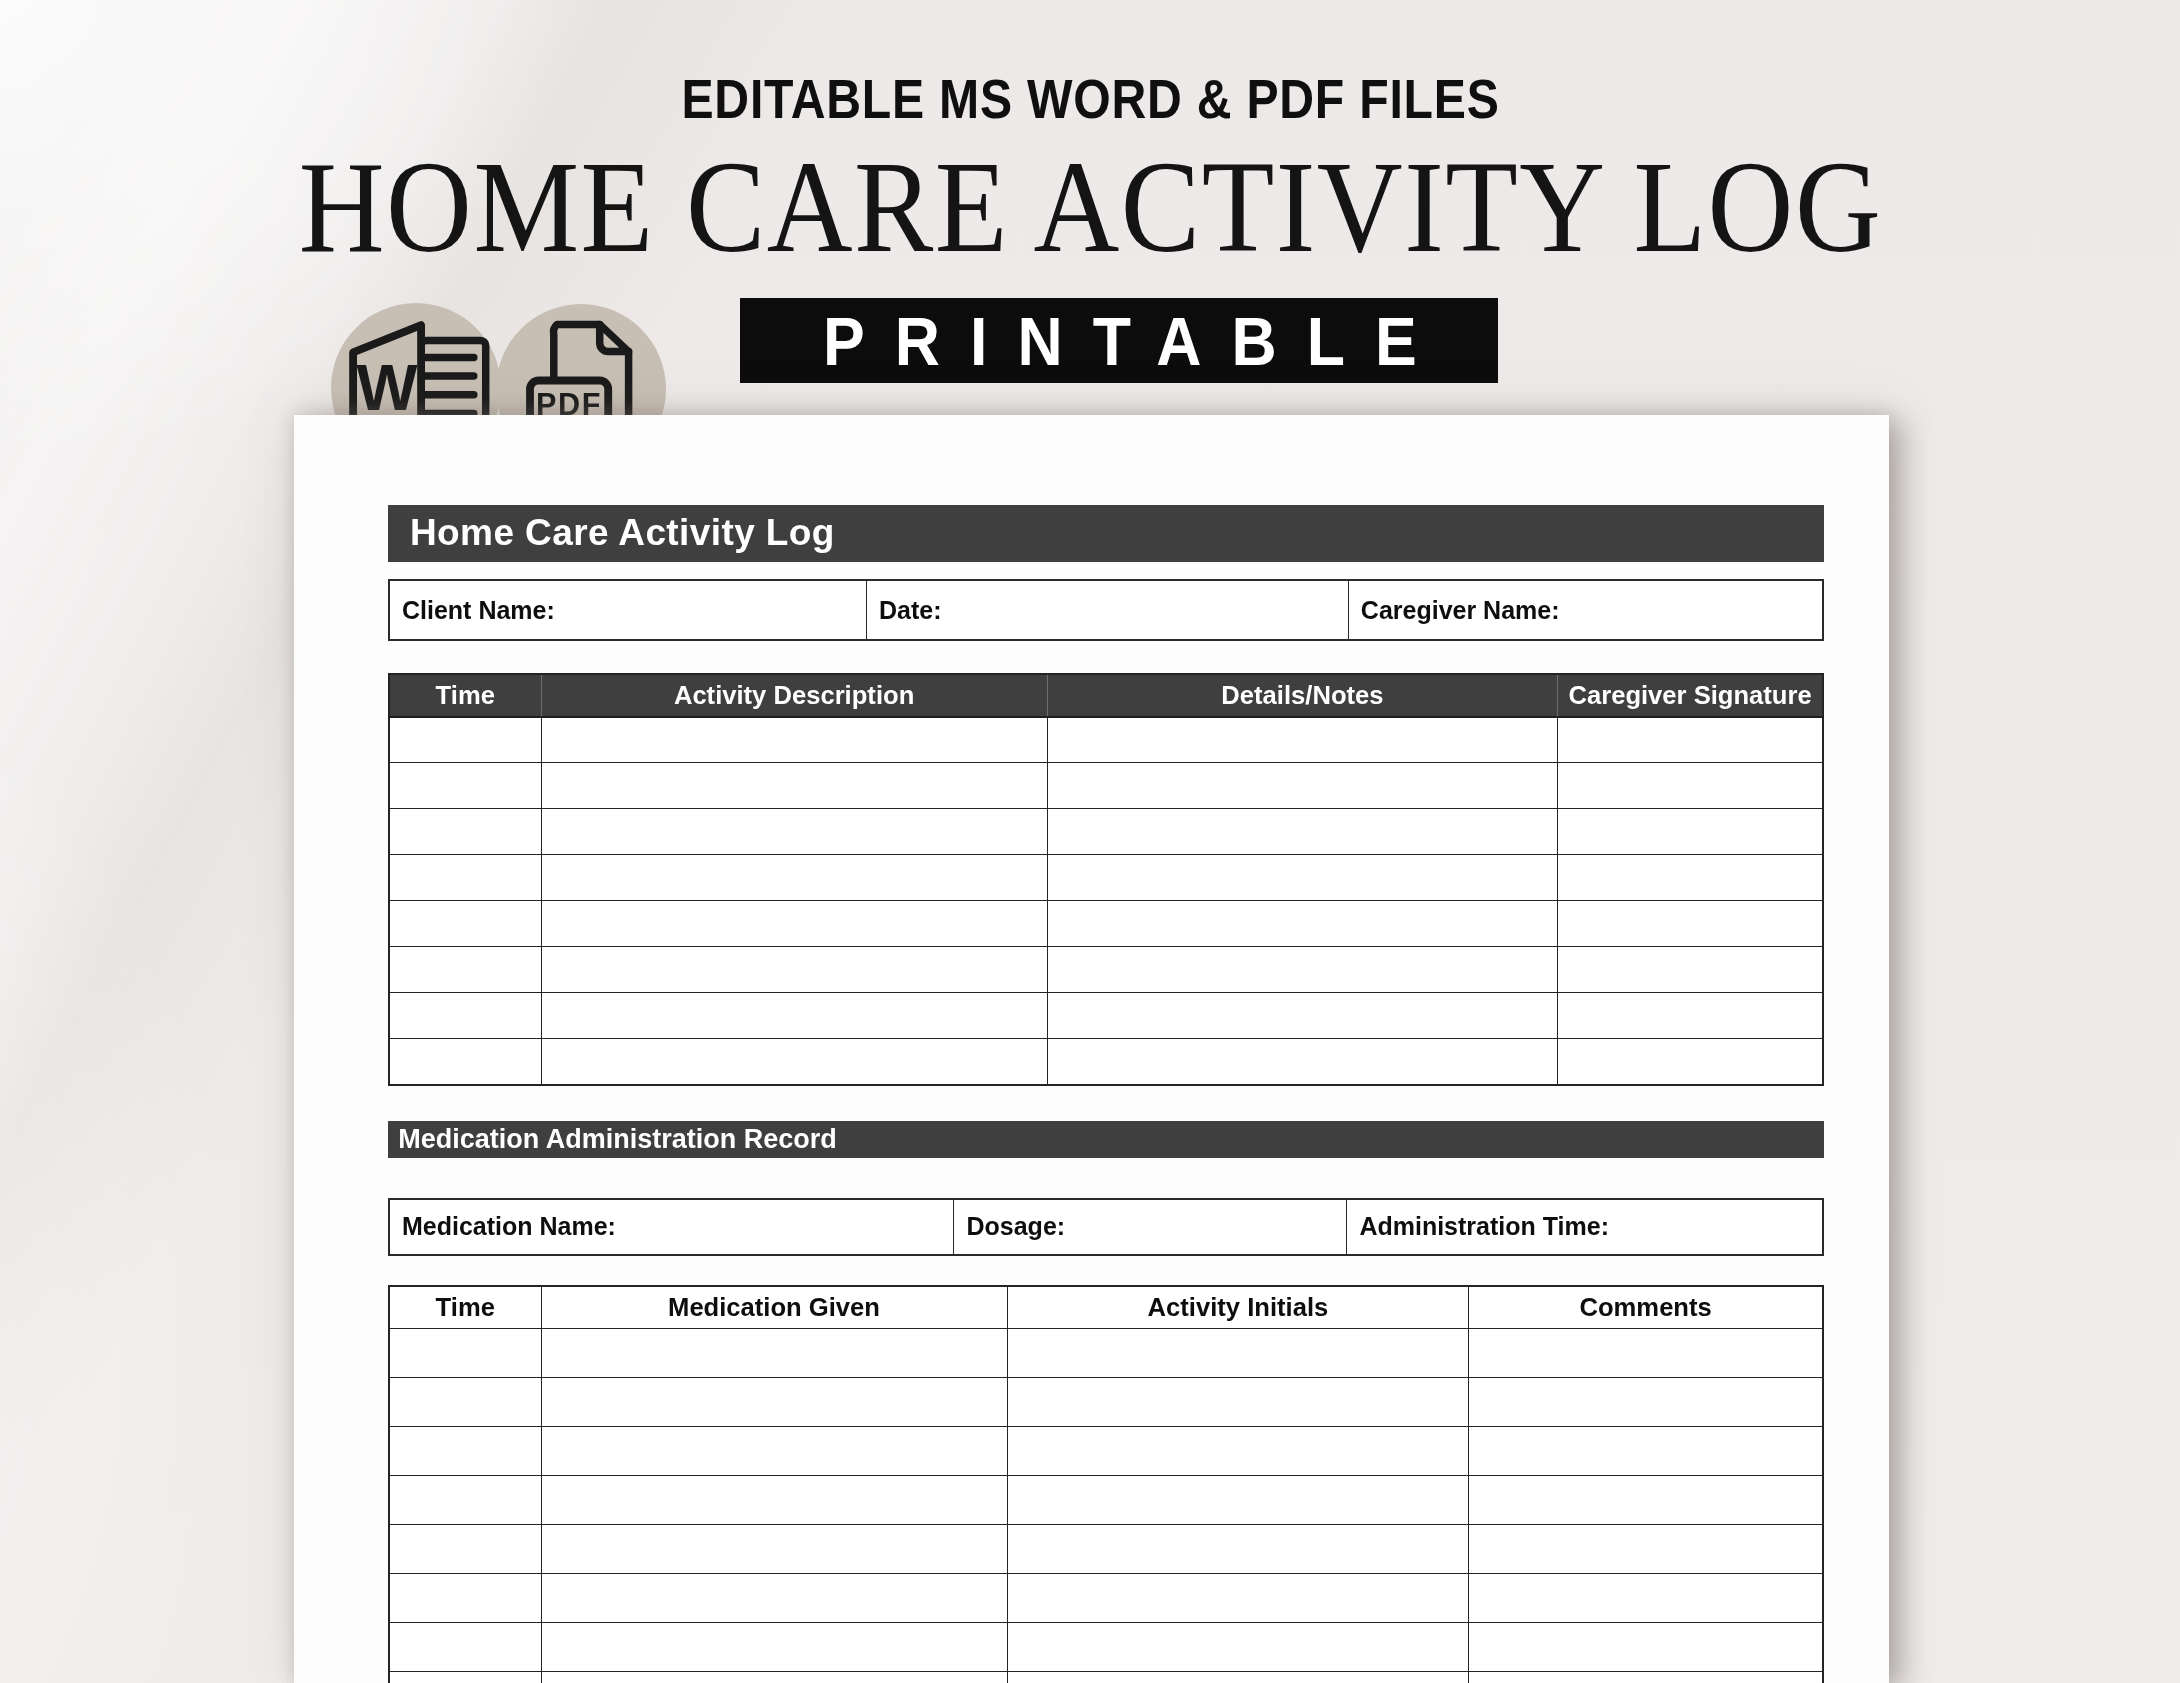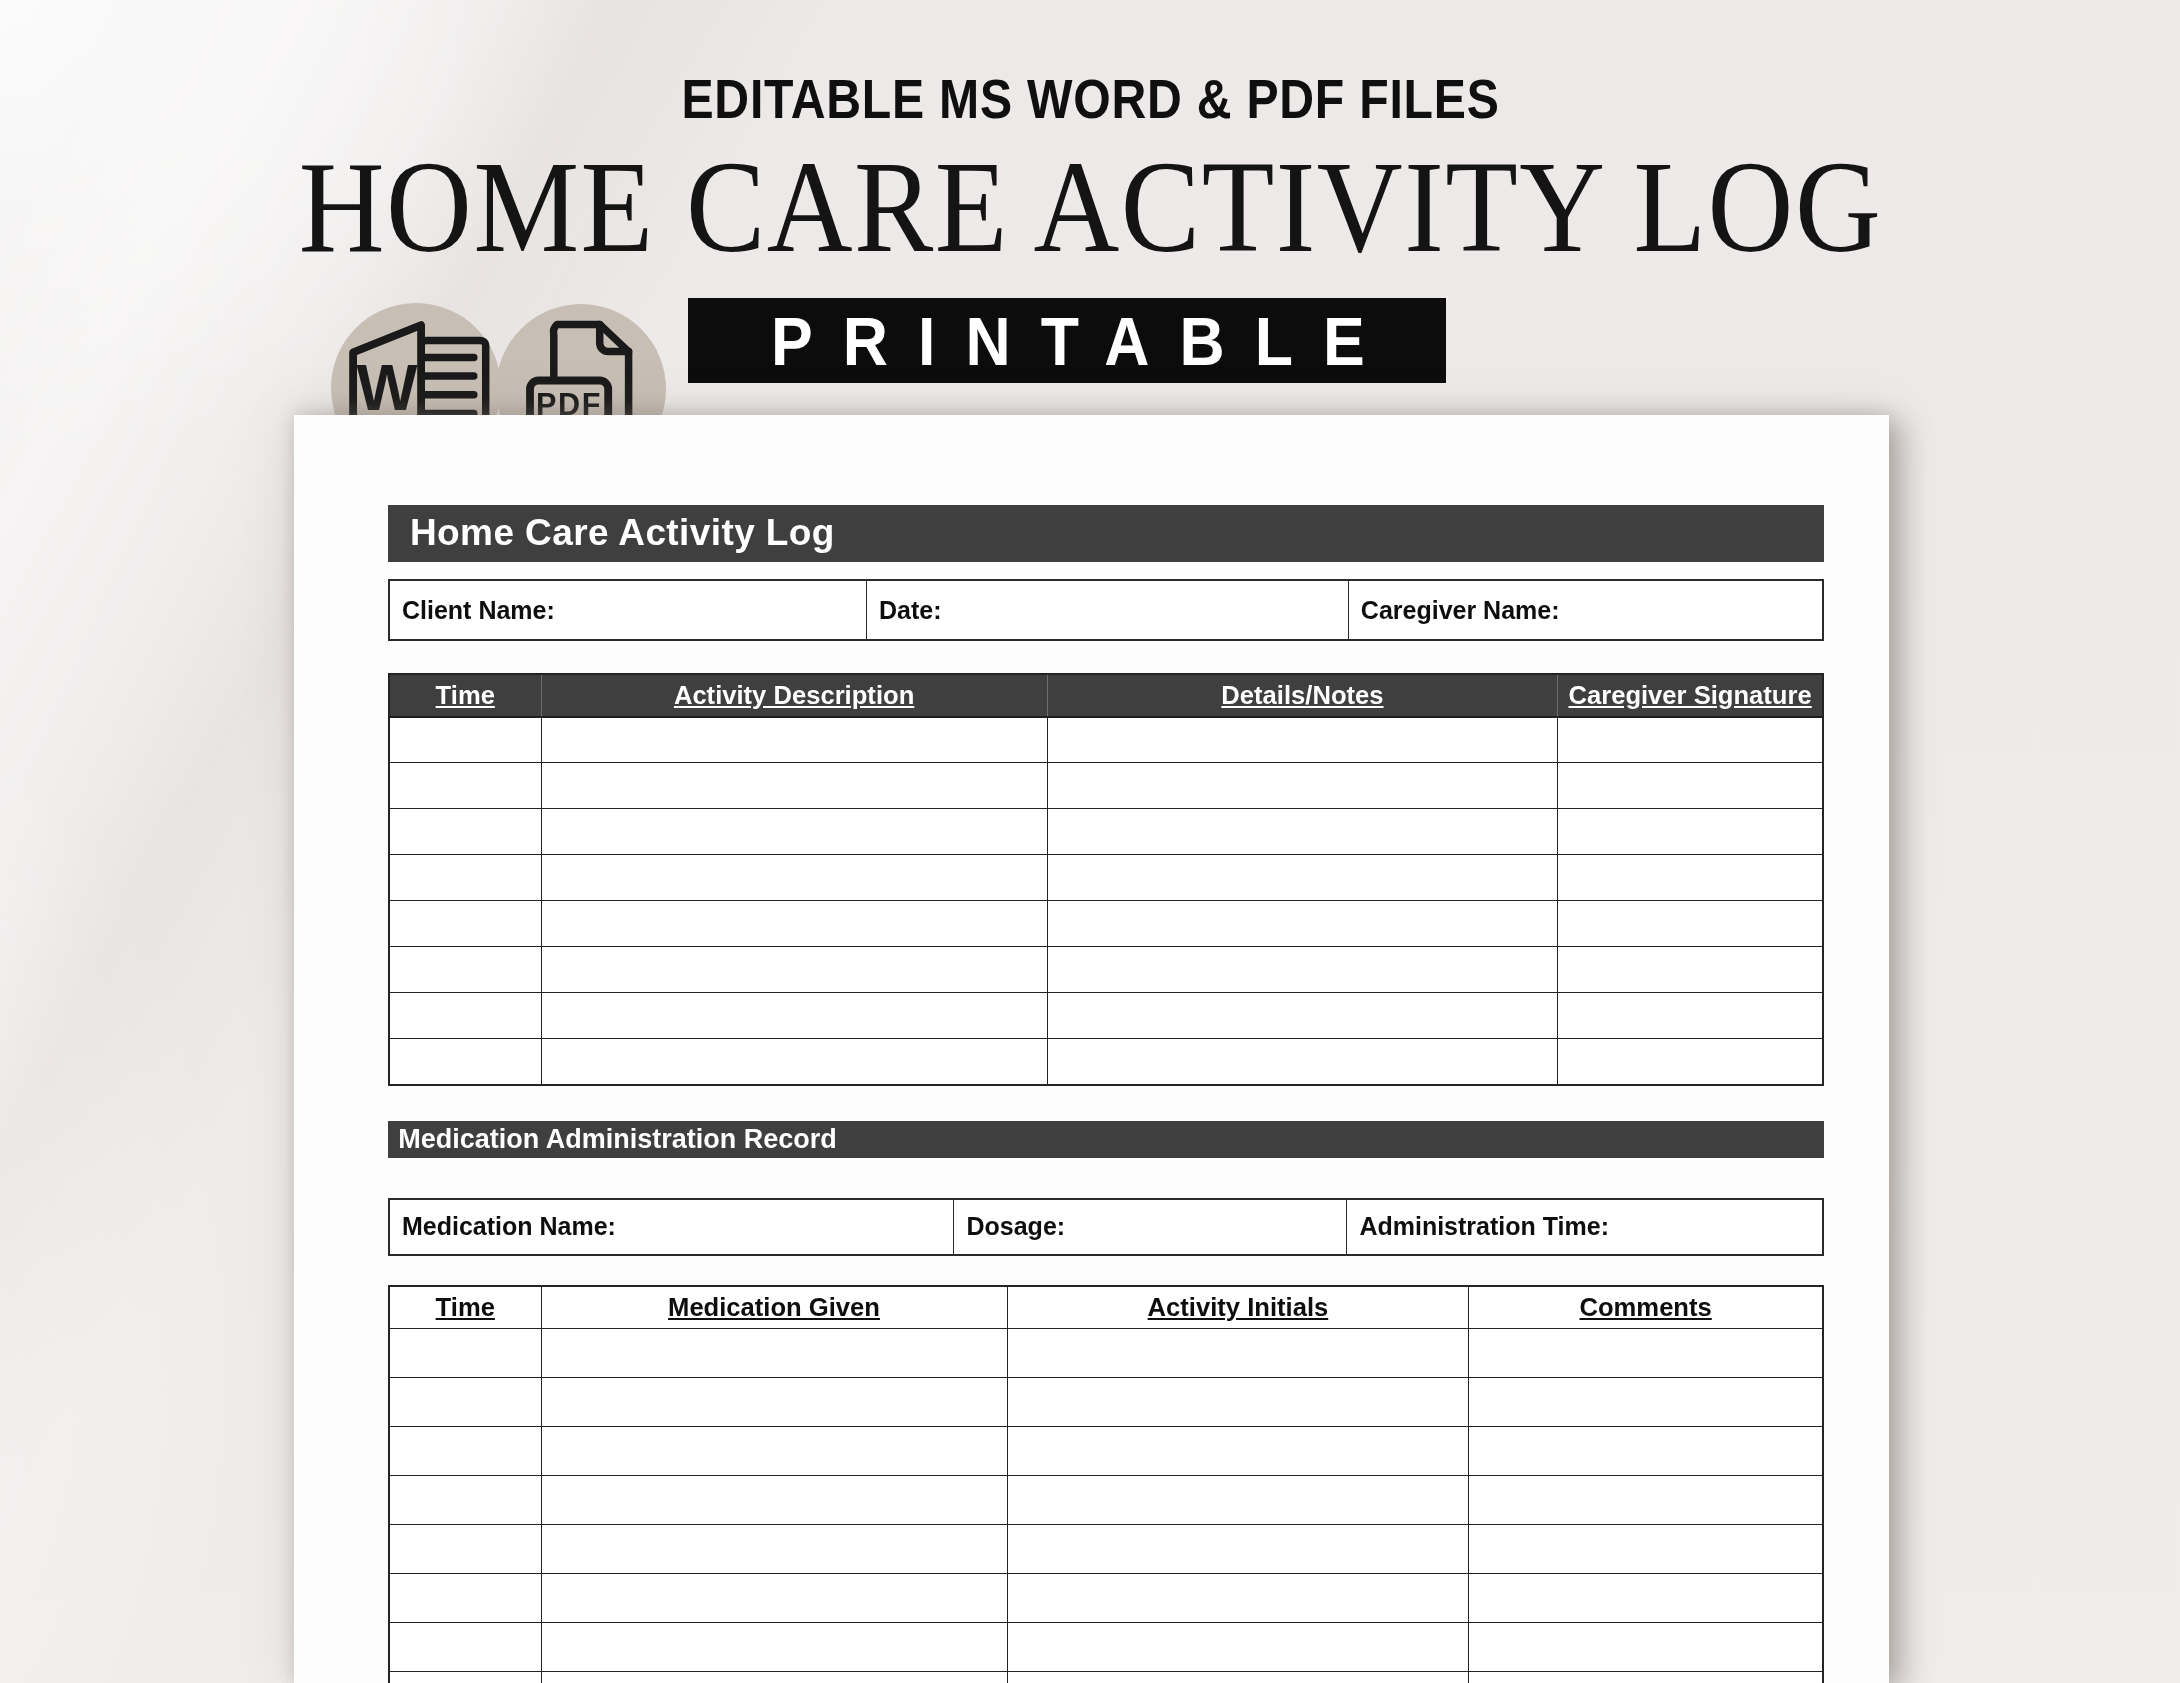--- a/index.html
+++ b/index.html
@@ -51,21 +51,21 @@
     position: absolute;
     width: 170px; height: 170px;
     border-radius: 50%;
     background: #C7BEB4;
   }
   .badge-circle.word { left: 331px; top: 303px; }
   .badge-circle.pdf  { left: 496px; top: 304px; }
   .badge-circle svg { width: 100%; height: 100%; display: block; }
 
   .printable-banner {
-    position: absolute; left: 688px; top: 298px;
+    position: absolute; left: 740px; top: 298px;
     width: 758px; height: 85px;
     background: #0C0C0C;
     display: flex; align-items: center; justify-content: center;
   }
   .printable-banner span {
     color: #ffffff;
     font-size: 68px; font-weight: bold;
     letter-spacing: .48em; margin-right: -.48em;
     white-space: nowrap;
     transform: scaleX(.92) scaleY(1.02);
@@ -111,21 +111,20 @@
   .info-table.med { margin-top: 40px; }
   .info-table.med td { height: 56px; }
 
   .log-table { border: 2.6px solid #242424; }
   .log-table th, .log-table td { border: 1.7px solid #242424; }
   .log-table thead th {
     height: 43px;
     font-size: 25.6px; font-weight: bold;
     text-align: center; vertical-align: middle;
     white-space: nowrap;
-    text-decoration: underline;
   }
   .log-table.activity { margin-top: 31.5px; }
   .log-table.activity thead th {
     background: #3F3F3F; color: #ffffff;
     border-color: #6E6E6E;
     border-top-color: #242424;
     border-bottom: 2.6px solid #1e1e1e;
   }
   .log-table.activity thead th:first-child { border-left-color: #242424; }
   .log-table.activity thead th:last-child { border-right-color: #242424; }

